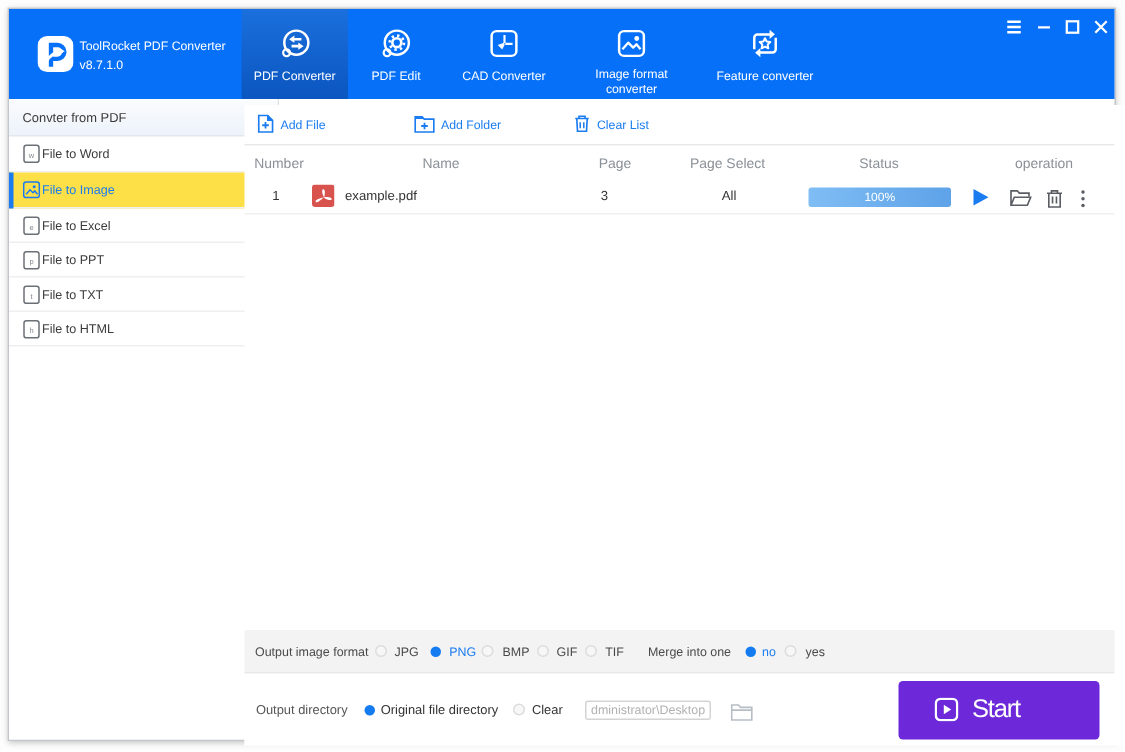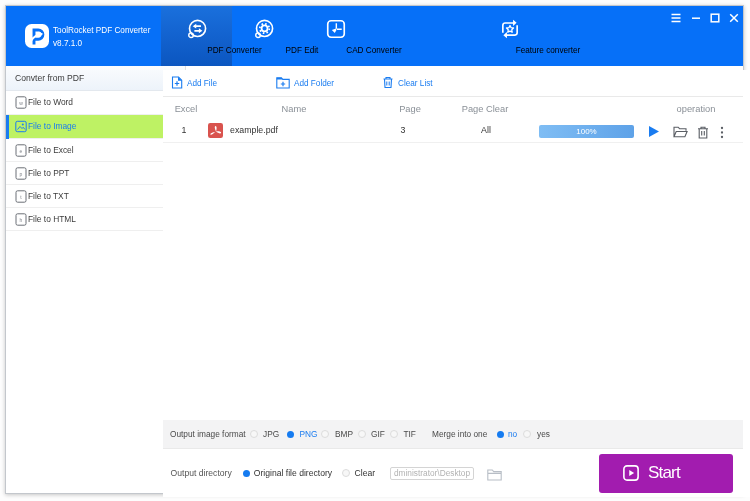--- a/index.html
+++ b/index.html
@@ -7,35 +7,35 @@
   .abs { position:absolute; }
   #win {
     position:absolute; left:5px; top:5px; width:739px; height:489px;
     background:#fff; border:1px solid #c3c7cc;
     box-shadow:0 1px 4px rgba(0,0,0,0.22);
   }
   
   #header { position:absolute; left:0; top:0; width:737px; height:60px; background:#0670f8; }
   #activetab { position:absolute; left:155px; top:0; width:71px; height:60px;
     background:linear-gradient(180deg,#1a70dd 0%, #1261cd 55%, #0b56c0 100%); }
-  .tab { position:absolute; top:0; height:60px; color:#000000; text-align:center;padding-left:38px; }
+  .tab { position:absolute; top:0; height:60px; color:#ffffff; text-align:center; }
   .tablabel { position:absolute; width:100%; top:39.5px; font-size:8.2px; line-height:10.5px;}
   .tabicon { position:absolute; top:12px; left:50%; margin-left:-11px; width:22px; height:22px; }
   #logo { position:absolute; left:19px; top:18px; width:24px; height:24px; }
   #apptitle { position:absolute; left:47px; top:17.5px; color:#fff; font-size:8.2px; line-height:13px; }
   .winctl { position:absolute; top:3px; width:18px; height:18px; }
   
   #sidebar { position:absolute; left:0; top:60px; width:180px; height:427px; background:#fff; border-right:1px solid #e0e0e0; }
   .grouphdr { position:relative; height:25px; background:linear-gradient(180deg,#fafcfe,#edf3fa);
     border-bottom:1px solid #e3e8ee; color:#3a3a3a; font-size:8.6px; line-height:25px; padding-left:9px; }
   .grouphdr .caret { position:absolute; right:9px; top:8px; }
   .item { position:relative; height:23px; border-bottom:1px solid #efefef; font-size:8.4px; color:#3c3c3c; line-height:22px; padding-left:22px; }
   .item.h24 { height:24px; line-height:23px; }
   .item svg { position:absolute; left:9px; top:5px; }
-  .item.active { color:#1a7cf0; background:#bef264; }
+  .item.active { color:#1a7cf0; background:#fde047; }
   .item.active:before { content:""; position:absolute; left:0; top:0; width:3px; height:24px; background:#1a7cf0; }
   
   #main { position:absolute; left:157px; top:64px; width:692px; height:427px; background:#fff; }
   #toolbar { position:absolute; left:0; top:0; width:580px; height:27px; border-bottom:1px solid #e9e9e9; }
   .tbtn { position:absolute; top:0; height:27px; color:#1a7cf0; font-size:8.2px; line-height:27px; }
   .tbtn svg { vertical-align:-3px; margin-right:4px; }
   .thead { position:absolute; top:27px; height:22px; color:#8a9097; font-size:9.3px; line-height:24px; width:80px; text-align:center; }
   .trow  { position:absolute; top:49px; height:23px; font-size:8.8px; color:#333; line-height:23px; }
   #rowline { position:absolute; left:0; top:72px; width:580px; height:1px; background:#f0f0f0; }
   #progress { position:absolute; left:376px; top:55px; width:95px; height:13px; background:linear-gradient(90deg,#7fbdf4,#5ea2e8); border-radius:2px;
@@ -45,21 +45,21 @@
   .radio { position:absolute; top:10px; width:8px; height:8px; border-radius:50%; background:#f7f7f7; border:1px solid #dcdcdc; }
   .radio.sel { width:7px; height:7px; top:10.5px; background:#157bf0; border:none; }
   .olabel { position:absolute; top:0; line-height:28px; }
   
   #botbar { position:absolute; left:0; top:378px; width:580px; height:49px; background:#fff; border-top:1px solid #e9e9e9; font-size:8.6px; color:#555; }
   .blabel { position:absolute; top:0; line-height:49px; }
   .bradio { position:absolute; top:20px; width:8px; height:8px; border-radius:50%; background:#f7f7f7; border:1px solid #dcdcdc; }
   .bradio.sel { width:7px; height:7px; top:21px; background:#157bf0; border:none; }
   #custinput { position:absolute; left:227px; top:18px; width:84px; height:13px; border:1px solid #d4d4d4; border-radius:2px;
      font-size:8.3px; color:#b2b2b2; line-height:11px; padding-left:3px; white-space:nowrap; overflow:hidden;}
-  #startbtn { position:absolute; left:436px; top:5px; width:134px; height:39px; background:#a21caf; border-radius:3px; color:#fff;padding-left:28px; }
+  #startbtn { position:absolute; left:436px; top:5px; width:134px; height:39px; background:#6d28d9; border-radius:3px; color:#fff;padding-left:28px; }
   #startbtn span { position:absolute; left:49px; top:9px; font-size:17px; letter-spacing:-0.8px; }
 </style>
 </head>
 <body>
 <div id="win">
 
   <div id="header">
     <div id="activetab"></div>
 
     <svg id="logo" viewBox="0 0 24 24">
@@ -89,20 +89,28 @@
       </svg>
       <div class="tablabel">PDF Edit</div>
     </div>
     <div class="tab" style="left:295px;width:70px;">
       <svg class="tabicon" viewBox="0 0 20 20">
         <rect x="2.5" y="2.5" width="15" height="15" rx="3" fill="none" stroke="#fff" stroke-width="1.5"></rect>
         <path d="M10.3 4.8 V9.7 M10.8 10.2 H15.2" fill="none" stroke="#fff" stroke-width="1.3"></path>
         <path d="M10 9.6 L6.2 10.9 8.9 13.6 10.4 10.8 z" fill="#fff"></path>
       </svg>
       <div class="tablabel">CAD Converter</div>
+    </div>
+    <div class="tab" style="left:375px;width:80px;">
+      <svg class="tabicon" viewBox="0 0 20 20">
+        <rect x="2.5" y="2.5" width="15" height="15" rx="3" fill="none" stroke="#fff" stroke-width="1.5"></rect>
+        <circle cx="13.2" cy="7" r="1.5" fill="#fff"></circle>
+        <path d="M4.5 13.5 L8 9.5 l3 3 2-2 2.5 3" fill="none" stroke="#fff" stroke-width="1.4" stroke-linejoin="round"></path>
+      </svg>
+      <div class="tablabel" style="top:38.5px;">Image format<br>converter</div>
     </div>
     <div class="tab" style="left:462px;width:84px;">
       <svg class="tabicon" viewBox="0 0 20 20">
         <path d="M3.5 13.5 v-7 a2 2 0 0 1 2-2 h9" fill="none" stroke="#fff" stroke-width="1.5"></path>
         <path d="M16.5 6.5 v7 a2 2 0 0 1-2 2 h-9" fill="none" stroke="#fff" stroke-width="1.5"></path>
         <path d="M12.8 1.6 L16 4.4 12.8 7.2 z" fill="#fff"></path>
         <path d="M7.2 12.8 L4 15.6 7.2 18.4 z" fill="#fff"></path>
         <path d="M10 6.8 l1 2 2.2 0.3 -1.6 1.6 0.4 2.2 -2-1 -2 1 0.4-2.2 -1.6-1.6 2.2-0.3 z" fill="none" stroke="#fff" stroke-width="1.2" stroke-linejoin="round"></path>
       </svg>
       <div class="tablabel">Feature converter</div>
@@ -166,24 +174,25 @@
             <path d="M0.8 12 V1.8 h4.6 l1.4 1.6 h6.4 V12 z" fill="none" stroke="#1a7cf0" stroke-width="1.1"></path>
             <path d="M0.8 1.8 h4.6 l1.4 1.6 H0.8 z" fill="#1a7cf0"></path>
             <path d="M7 5.8 v4.4 M4.8 8 h4.4" stroke="#1a7cf0" stroke-width="1.2"></path>
           </svg>Add Folder</div>
       <div class="tbtn" style="left:219px;"><svg width="12" height="13" viewBox="0 0 12 13">
             <path d="M1.5 3 h9 M4 3 V1.5 h4 V3 M2.5 3 l0.5 8.5 h6 L9.5 3" fill="none" stroke="#1a7cf0" stroke-width="1.1"></path>
             <path d="M4.8 5.5 v4 M7.2 5.5 v4" stroke="#1a7cf0" stroke-width="1"></path>
           </svg>Clear List</div>
     </div>
 
-    <div class="thead" style="left:-17px;">Excel</div>
+    <div class="thead" style="left:-17px;">Number</div>
     <div class="thead" style="left:91px;">Name</div>
     <div class="thead" style="left:207px;">Page</div>
-    <div class="thead" style="left:282px;">Page Clear</div>
+    <div class="thead" style="left:282px;">Page Select</div>
+    <div class="thead" style="left:383px;">Status</div>
     <div class="thead" style="left:493px;">operation</div>
 
     <div class="trow" style="left:1px;width:40px;text-align:center;">1</div>
     <svg class="abs" style="left:45px;top:53px;" width="15" height="15" viewBox="0 0 15 15">
       <rect x="0" y="0" width="15" height="15" rx="2.2" fill="#d9534e"></rect>
       <path d="M7.9 8.3 C6.6 5.6 6.4 3.3 7.5 3.1 c1.2 -0.2 1.5 2.3 0.6 5.4 C10.3 8 13.3 8.6 13.1 9.8 c-0.2 1.2 -3.1 0.5 -5.2 -1.2 C5.6 10.3 3.2 12.6 2.5 11.6 c-0.7 -1 2.3 -2.6 5.4 -2.9 z" fill="#fff" fill-rule="evenodd"></path>
     </svg>
     <div class="trow" style="left:67px;">example.pdf</div>
     <div class="trow" style="left:220px;width:40px;text-align:center;">3</div>
     <div class="trow" style="left:303px;width:40px;text-align:center;">All</div>

